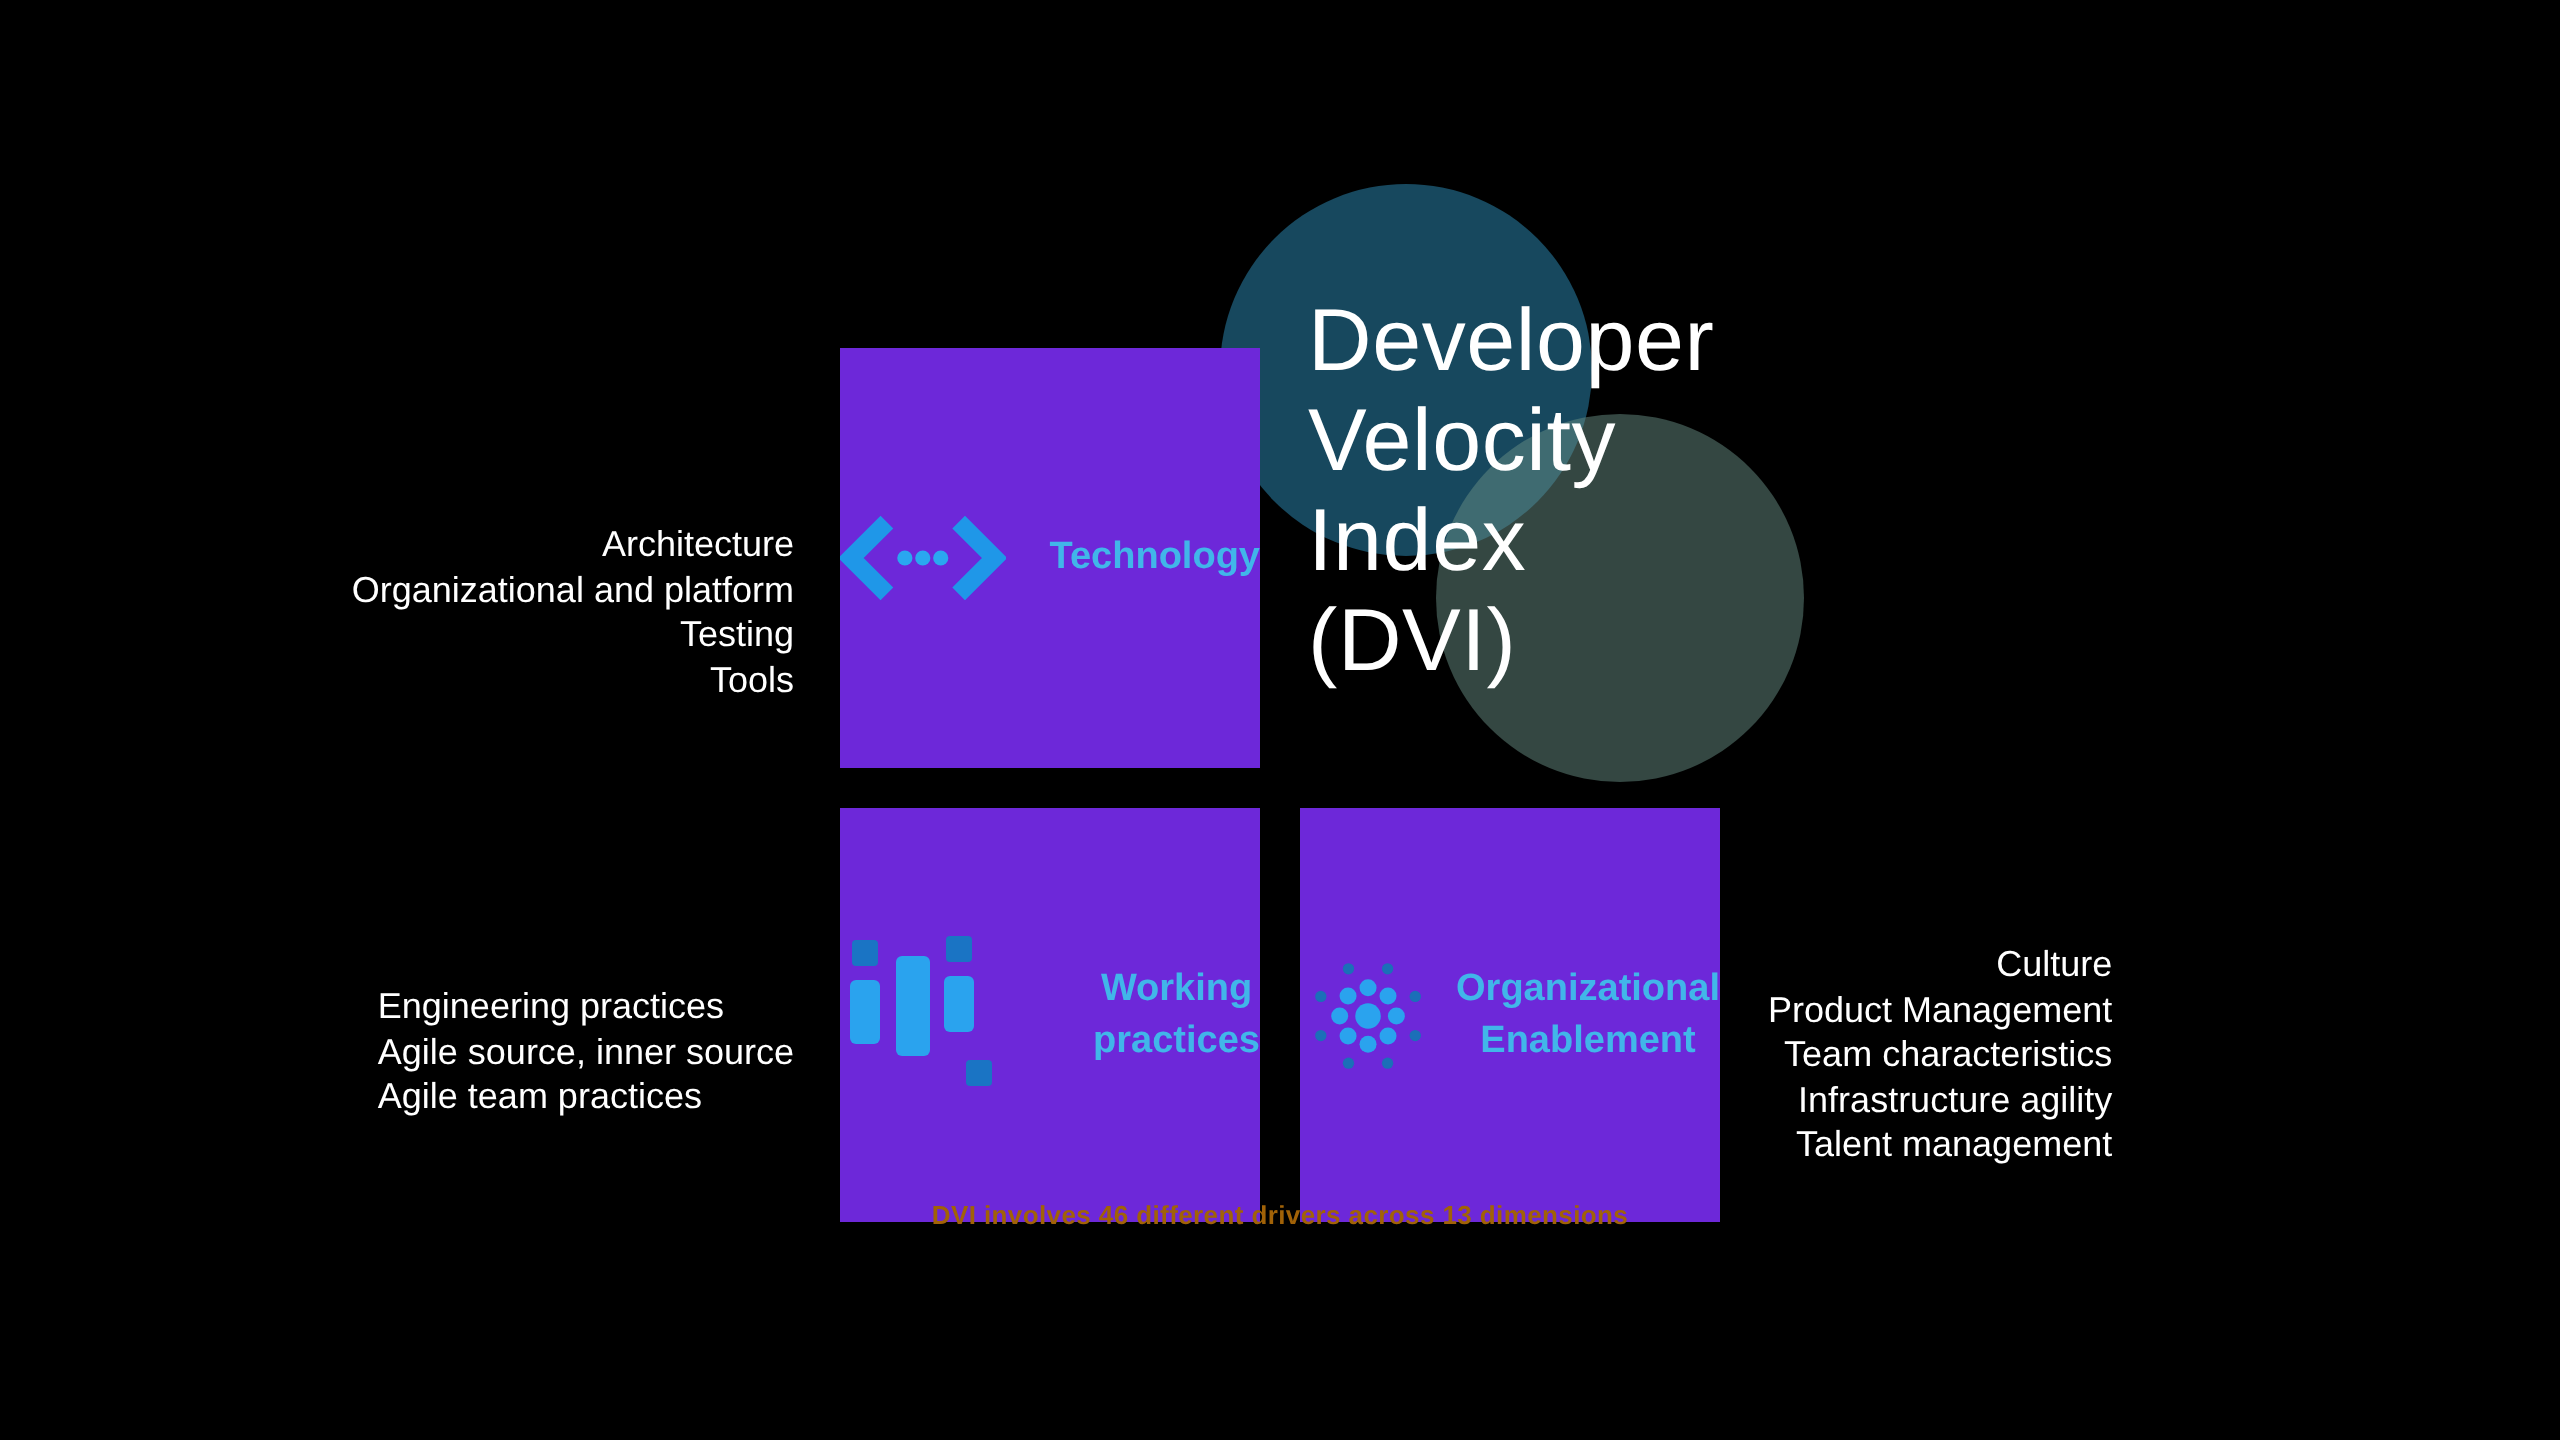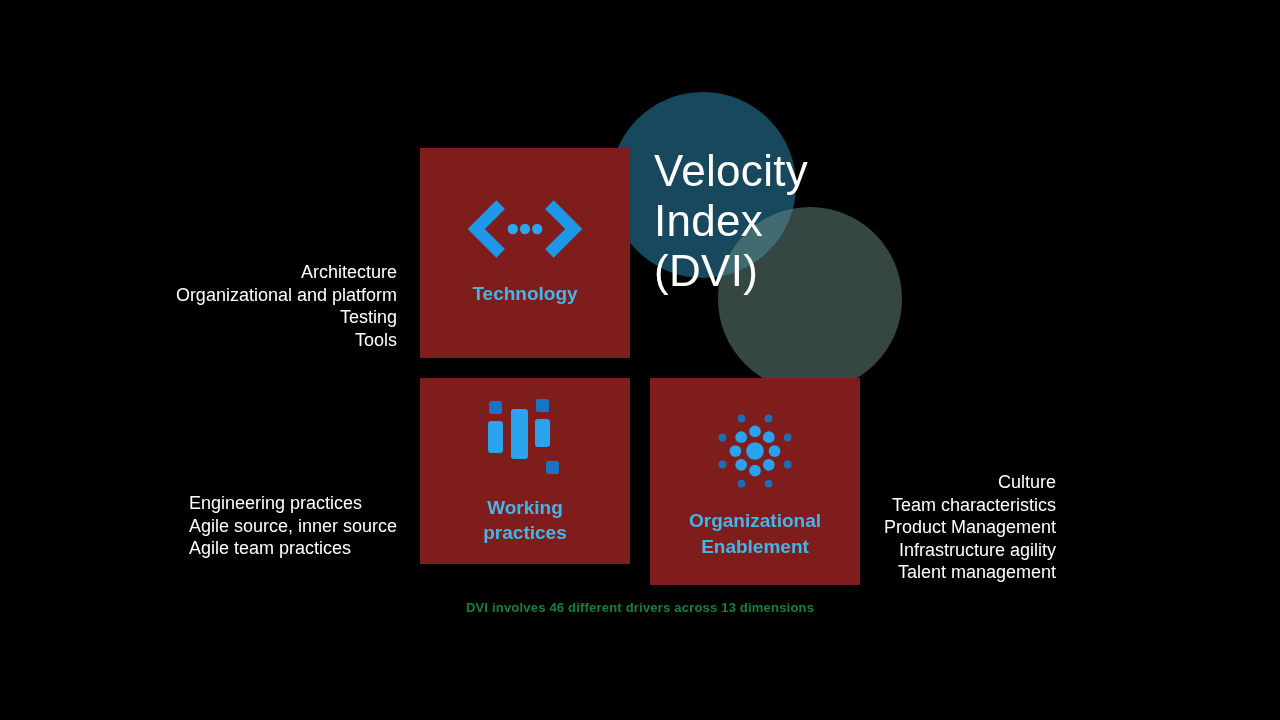--- a/index.html
+++ b/index.html
@@ -21,29 +21,30 @@
     background: #17485e;
   }
   .circle-bottom {
     left: 718px; top: 207px; width: 184px; height: 184px;
     background: rgba(104, 142, 131, 0.5);
   }
   
   .card {
     position: absolute;
     width: 210px;
-    background: #7f1d1d;
+    background: #6d28d9;
     display: flex;
-    flex-direction: column;
+    flex-direction: row;
     align-items: center;
     justify-content: center;
     z-index: 2;
+    margin-top: 26px;
   }
   .card-technology { left: 420px; top: 148px; height: 210px; gap: 22px; }
-  .card-working    { left: 420px; top: 378px; height: 186px; gap: 14px; }
+  .card-working    { left: 420px; top: 378px; height: 207px; gap: 14px; justify-content: space-between; }
   .card-org        { left: 650px; top: 378px; height: 207px; gap: 10px; }
   .card-label {
     color: #41b6e9;
     font-weight: 700;
     font-size: 19px;
     line-height: 1.32;
     text-align: center;
     white-space: pre-line;
   }
   .icon { display: block; }
@@ -72,21 +73,21 @@
   }
   .list-tech    { right: 883px; top: 261px; text-align: right; white-space: nowrap; margin-left: 12px; }
   .list-working { right: 883px; top: 492px; text-align: left; white-space: nowrap; }
   .list-org     { left: 884px;  top: 471px; text-align: right;  white-space: nowrap; }
   
   .caption {
     position: absolute;
     left: 0; right: 0; top: 600px;
     z-index: 2;
     text-align: center;
-    color: #15803d;
+    color: #a16207;
     font-size: 13px;
     font-weight: 700;
     letter-spacing: 0.2px;
   }
 </style>
 </head>
 <body>
 
 <div class="slide">
 
@@ -135,41 +136,42 @@
       <circle cx="14.7" cy="61.8" r="4" fill="#1b6fb8"></circle>
       <circle cx="34.2" cy="81.3" r="4" fill="#1b6fb8"></circle>
       <circle cx="61.8" cy="81.3" r="4" fill="#1b6fb8"></circle>
       <circle cx="81.3" cy="61.8" r="4" fill="#1b6fb8"></circle>
     </svg>
     <div class="card-label">Organizational
 Enablement</div>
   </div>
 
   <div class="title">
+    <div>Developer</div>
     <div>Velocity</div>
     <div>Index</div>
     <div>(DVI)</div>
   </div>
 
   <div class="list list-tech">
     <div>Architecture</div>
     <div>Organizational and platform</div>
     <div>Testing</div>
     <div>Tools</div>
   </div>
 
   <div class="list list-working">
     <div>Engineering practices</div>
     <div>Agile source, inner source</div>
     <div>Agile team practices</div>
   </div>
 
   <div class="list list-org">
     <div>Culture</div>
+    <div>Product Management</div>
     <div>Team characteristics</div>
-    <div>Product Management</div>
     <div>Infrastructure agility</div>
     <div>Talent management</div>
   </div>
 
   <div class="caption">DVI involves 46 different drivers across 13 dimensions</div>
 
 </div>
 
 </body></html>

